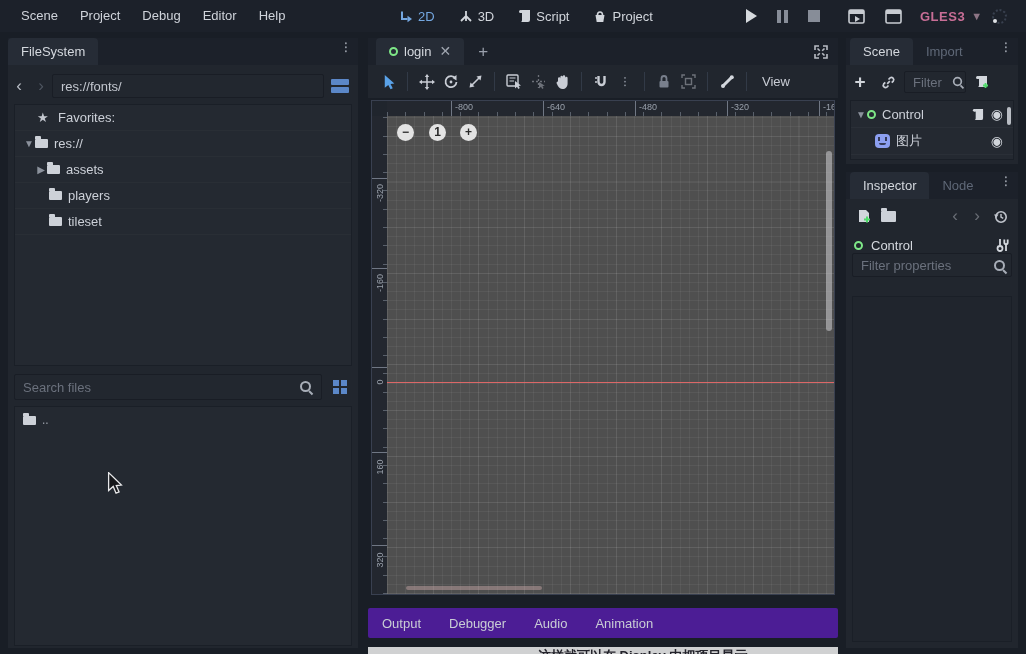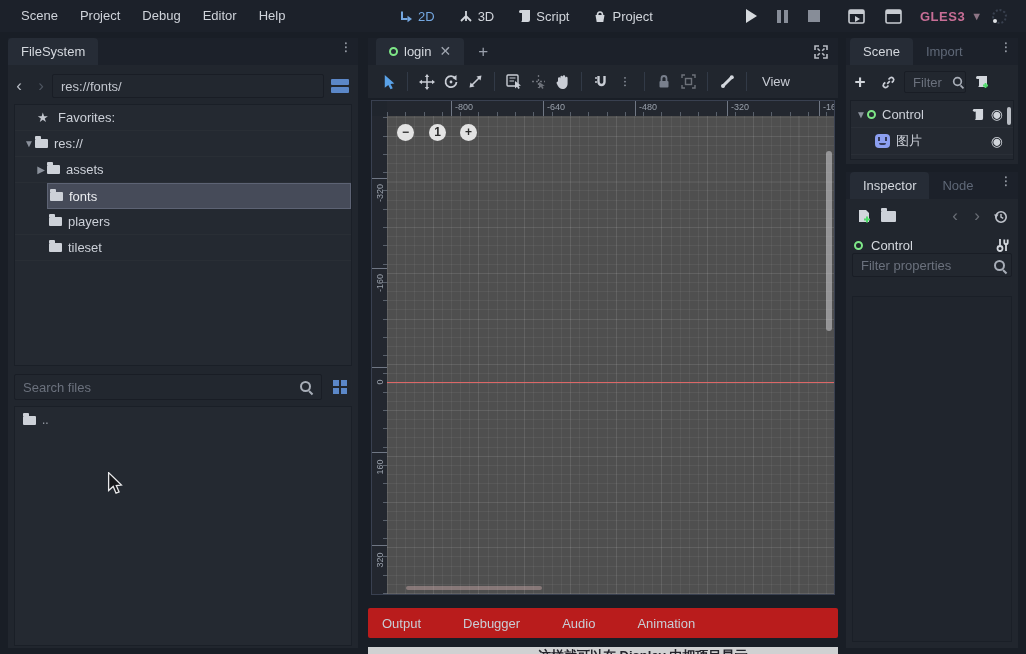--- a/index.html
+++ b/index.html
@@ -82,22 +82,22 @@
       repeating-linear-gradient(0deg, rgba(255,255,255,.06) 0 1px, transparent 1px 45.7px),
       repeating-linear-gradient(90deg, rgba(255,255,255,.06) 0 1px, transparent 1px 45.7px);
     overflow:hidden; }
   .origin-line { position:absolute; left:0; right:0; top:266px; height:1px; background:rgba(235,105,105,.9); }
   .zbtn { position:absolute; width:17px; height:17px; border-radius:50%; background:#e3e3e3; color:#2b2b2b;
           text-align:center; line-height:17px; font-size:12px; font-weight:bold; }
   .vscroll { position:absolute; right:2px; top:35px; width:6px; height:180px; background:rgba(205,205,210,.55); border-radius:3px; }
   .hstrip { position:absolute; left:19px; top:470px; width:136px; height:4px; background:rgba(205,170,170,.45); border-radius:2px; }
 
   
-  .bottombar { position:absolute; left:368px; top:608px; width:470px; height:30px; background:#b91c1c; border-radius:2px;
-               display:flex; align-items:center; gap:42px; padding-left:14px; }
+  .bottombar { position:absolute; left:368px; top:608px; width:470px; height:30px; background:#4c1d95; border-radius:2px;
+               display:flex; align-items:center; gap:28px; padding-left:14px; }
   .bottombar span { color:#c9cdd5; }
   .subtitle { position:absolute; left:368px; top:647px; width:470px; height:7px; background:#d0d1d2; overflow:hidden; }
   .subtitle span { position:absolute; left:170px; top:0; font-size:13px; font-weight:bold; color:#23232b; white-space:nowrap; }
 
   
   .icnbtn { display:flex; align-items:center; justify-content:center; width:24px; height:24px; flex:none; }
   .plus-g { color:#d0d4da; font-size:19px; line-height:18px; font-weight:bold; }
   .srow { height:27px; display:flex; align-items:center; padding-left:4px; border-bottom:1px solid rgba(255,255,255,.03); }
 
   svg { display:block; }
@@ -202,24 +202,20 @@
       <div class="trow">
         <span class="chev-t">▼</span>
         <span class="fold"></span>
         <span class="lbl">res://</span>
       </div>
       <div class="trow" style="padding-left:20px">
         <span class="chev-t">▶</span>
         <span class="fold"></span>
         <span class="lbl">assets</span>
       </div>
-      <div class="trow selected" style="margin-left:32px; padding-left:2px">
-        <span class="fold"></span>
-        <span class="lbl" style="color:#eceef1">fonts</span>
-      </div>
       <div class="trow" style="padding-left:34px">
         <span class="fold"></span>
         <span class="lbl">players</span>
       </div>
       <div class="trow" style="padding-left:34px">
         <span class="fold"></span>
         <span class="lbl">tileset</span>
       </div>
     </div>
 

